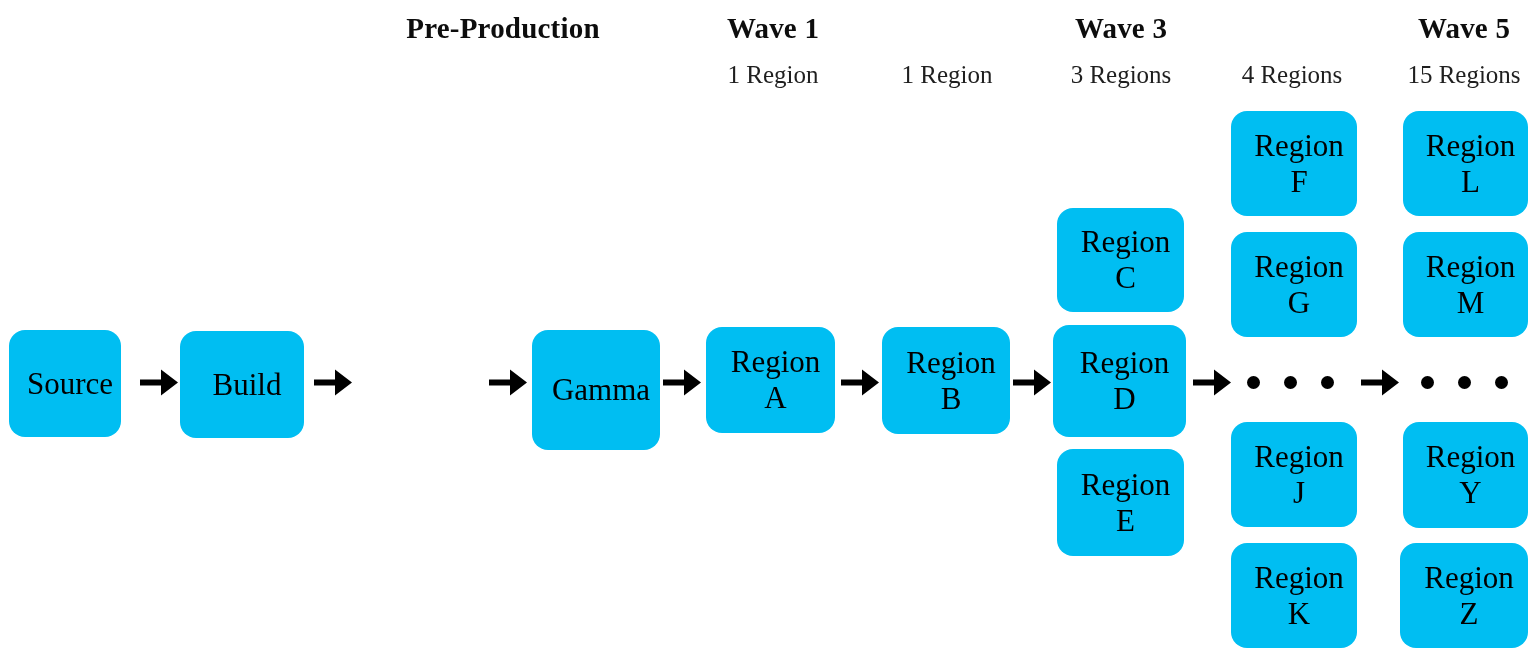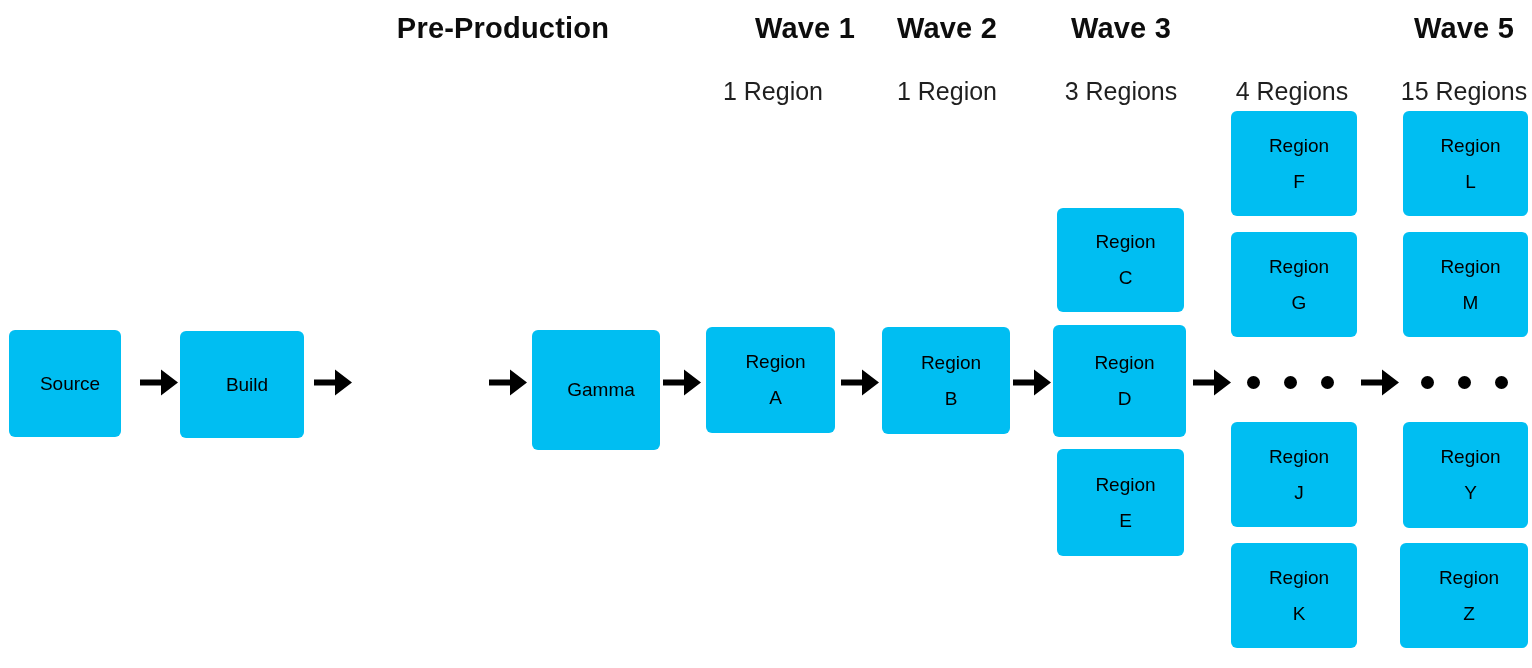--- a/index.html
+++ b/index.html
@@ -4,52 +4,53 @@
 <style>
   * { box-sizing: border-box; margin: 0; padding: 0; }
   html, body { background: #ffffff; }
   body { font-family: "Liberation Sans", sans-serif; }
   .canvas {
     position: relative;
     width: 1532px;
     height: 668px;
     background: var(--background, #ffffff);
     overflow: hidden;
+    font-family: Liberation Serif, serif;
   }
   .hdr {
     position: absolute;
     top: 10px;
     height: 36px;
     font-size: 29px;
     font-weight: bold;
     color: var(--header-text, #0d0d0d);
     text-align: center;
     line-height: 36px;
     letter-spacing: 0.2px;
   }
   .sub {
     position: absolute;
-    top: 75px;
+    top: 59px;
     height: 32px;
     font-size: 25px;
     font-weight: normal;
     color: var(--subtitle-text, #1f1f1f);
     text-align: center;
     line-height: 32px;
   }
   .box {
     position: absolute;
     background: var(--node-fill, #00bef2);
-    border-radius: 6px;
+    border-radius: 16px;
     display: flex;
     align-items: center;
     justify-content: center;
     text-align: center;
     color: var(--node-text, #000000);
-    font-size: 19px;
+    font-size: 31px;
     line-height: 36px;
     white-space: pre-line;
     padding-left: 10px;
   }
   .arrow {
     position: absolute;
     fill: var(--arrow, #000000);
   }
   .dots {
     position: absolute;
@@ -62,22 +63,21 @@
     border-radius: 50%;
     background: var(--arrow, #000000);
   }
 </style>
 </head>
 <body>
 
 <div class="canvas">
 
   <div class="hdr" style="left:343px;width:320px">Pre-Production</div>
-  <div class="hdr" style="left:695px;width:220px">Wave 1</div>
-  <div class="hdr" style="left:837px;width:220px">Wave 2</div>
+  <div class="hdr" style="left:663px;width:220px">Wave 1</div>
   <div class="hdr" style="left:1011px;width:220px">Wave 3</div>
   <div class="hdr" style="left:1354px;width:220px">Wave 5</div>
 
   <div class="sub" style="left:663px;width:220px">1 Region</div>
   <div class="sub" style="left:837px;width:220px">1 Region</div>
   <div class="sub" style="left:1011px;width:220px">3 Regions</div>
   <div class="sub" style="left:1182px;width:220px">4 Regions</div>
   <div class="sub" style="left:1354px;width:220px">15 Regions</div>
 
   <div class="box" style="left:9px;top:330px;width:112px;height:107px">Source</div>

